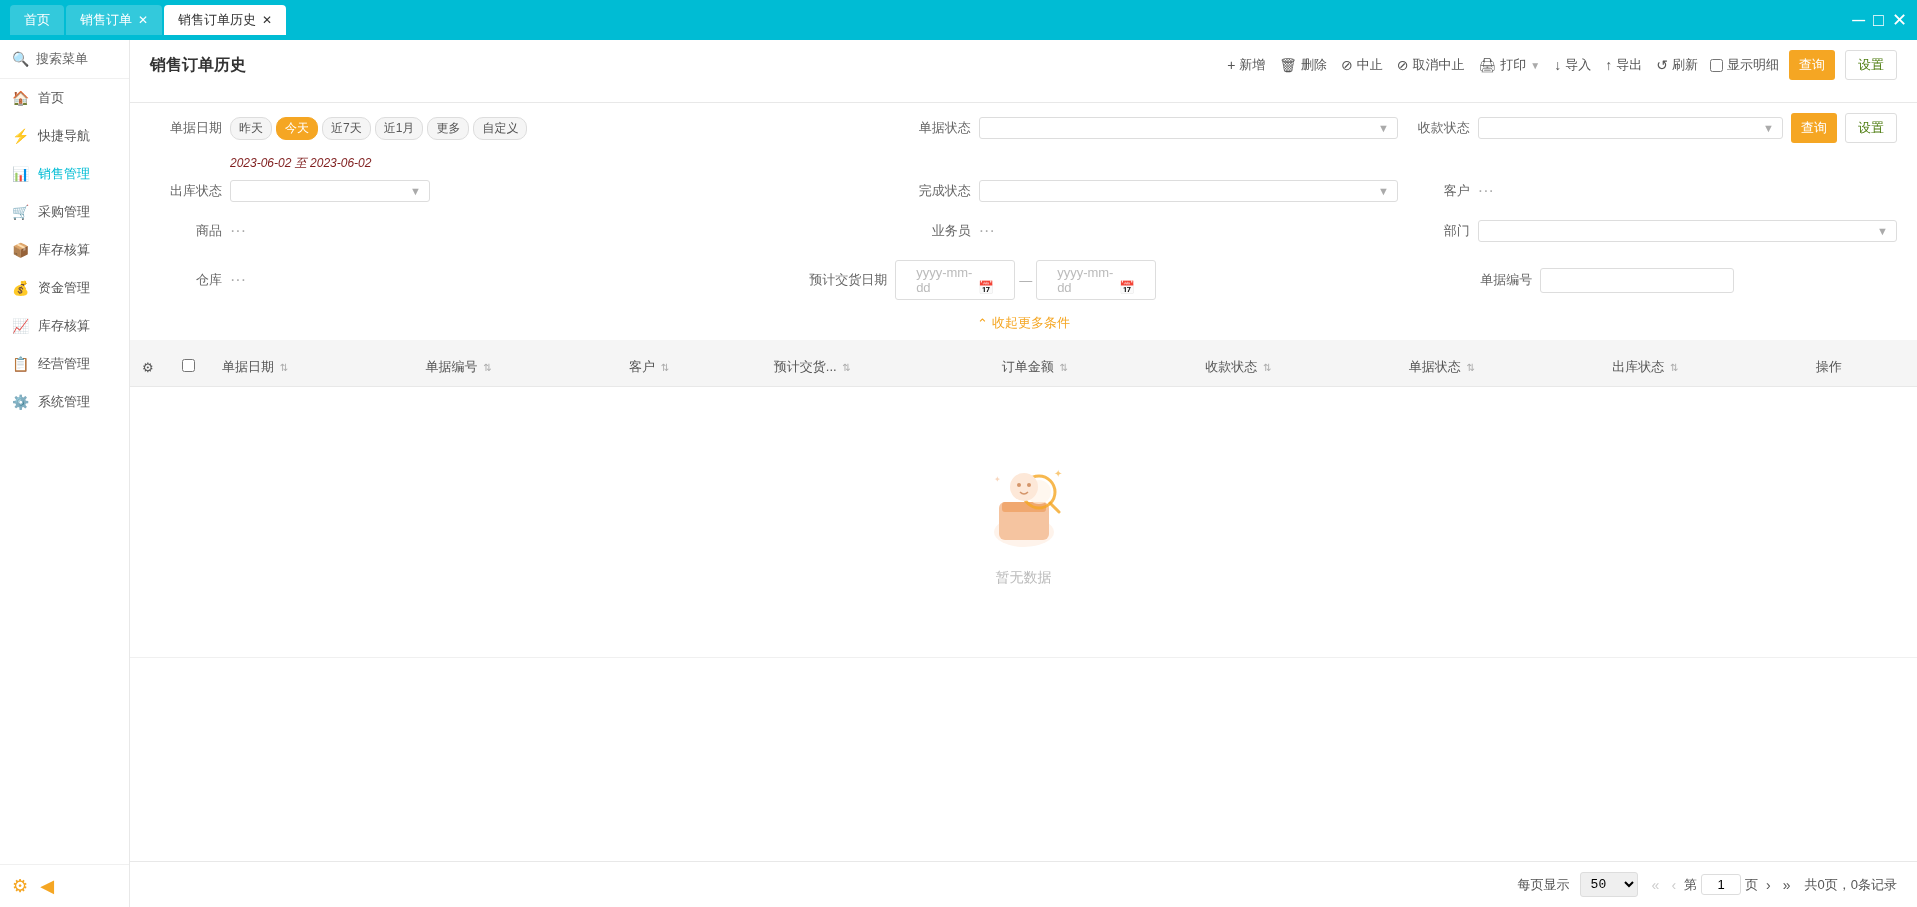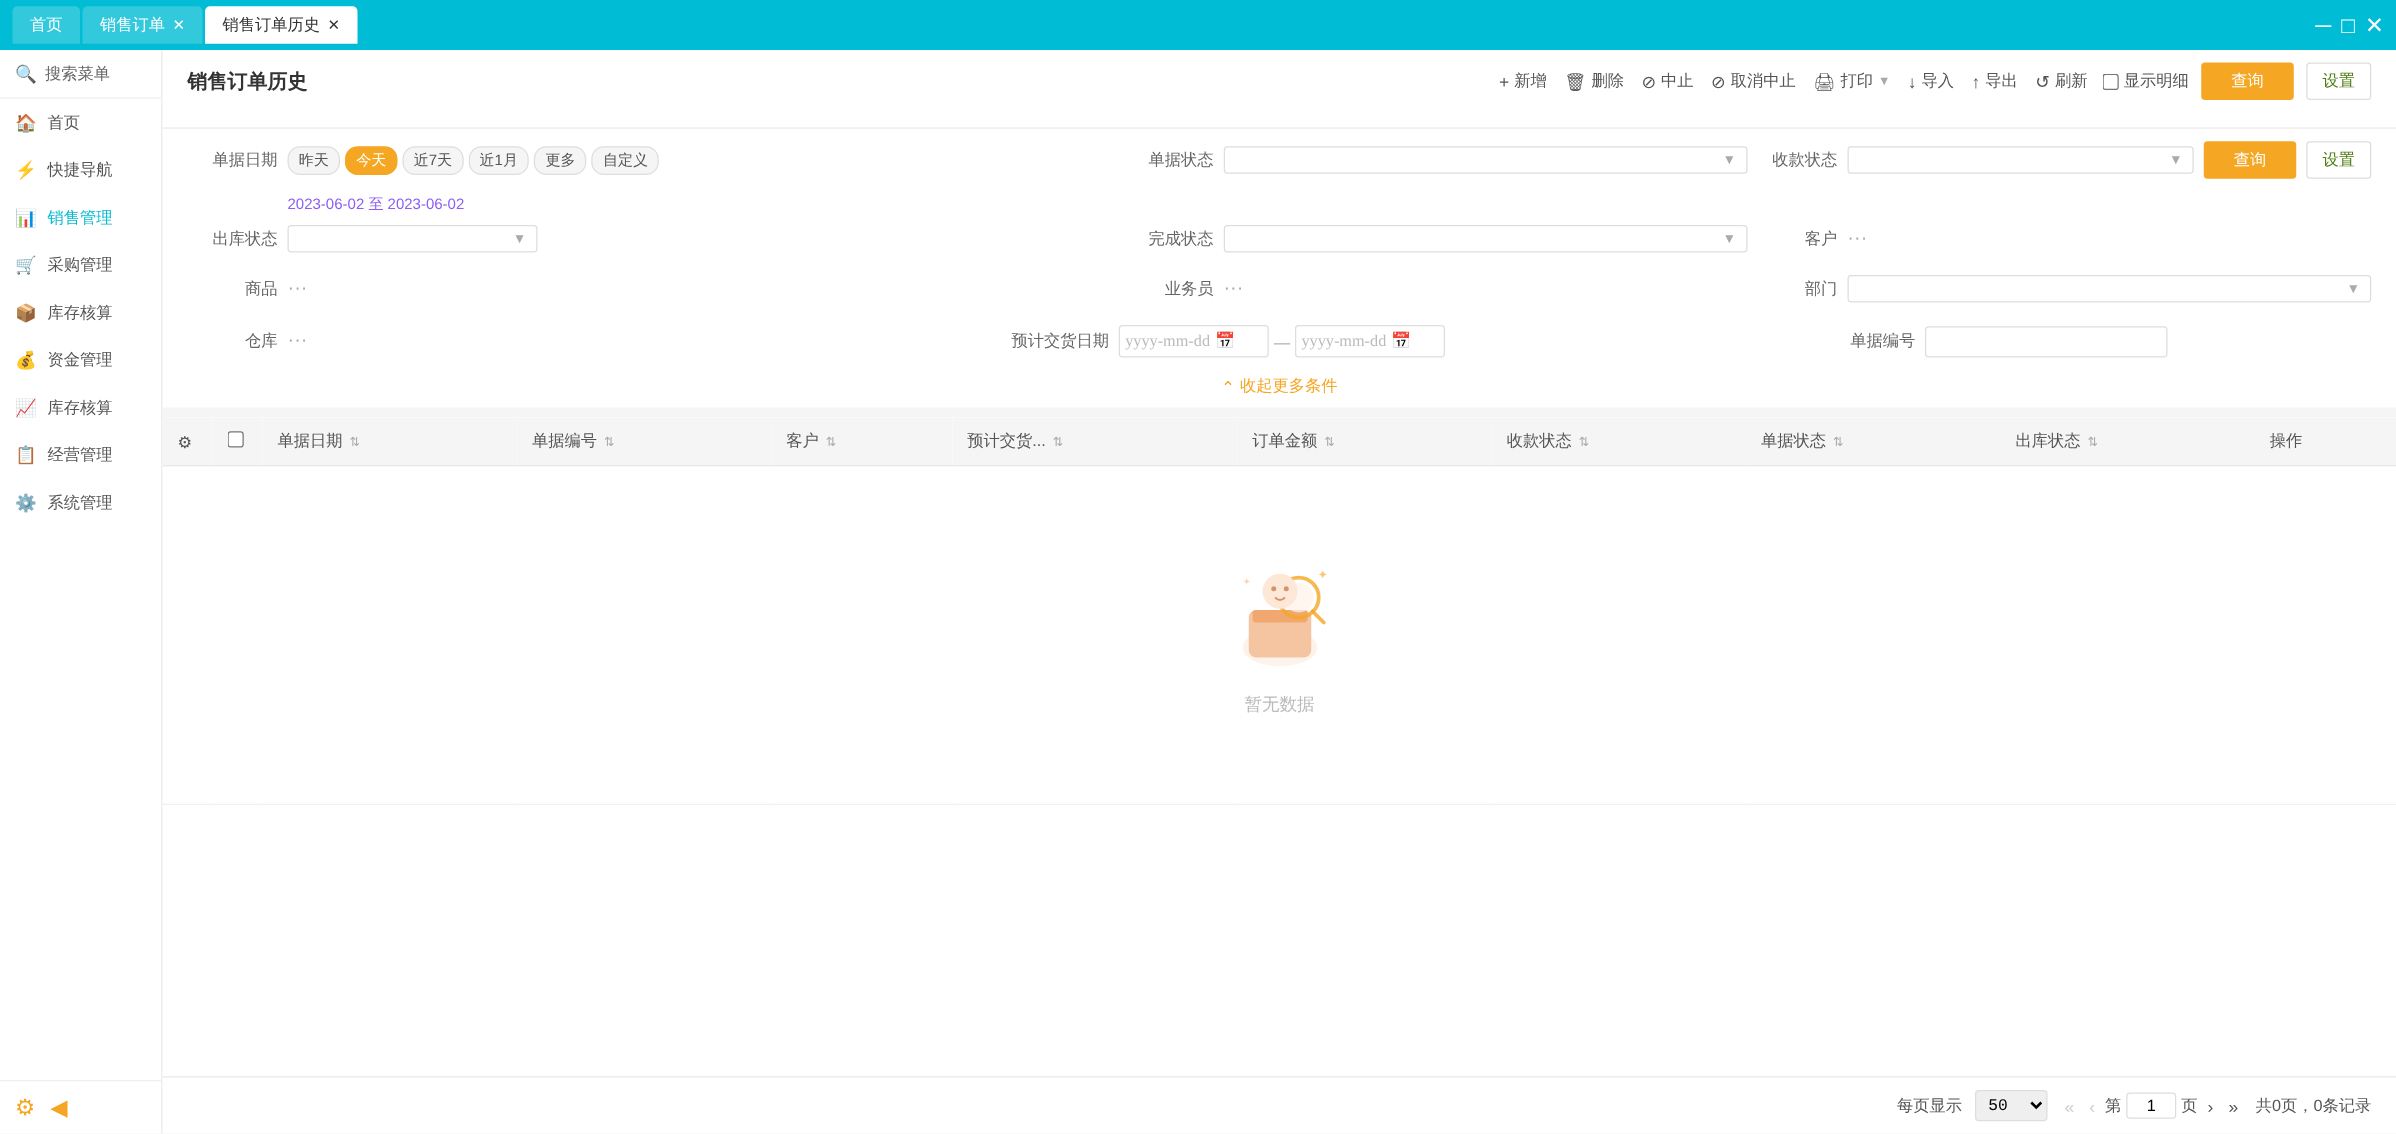--- a/index.html
+++ b/index.html
@@ -26,36 +26,36 @@
     .sidebar-bottom { margin-top: auto; display: flex; align-items: center; padding: 10px 12px; gap: 12px; border-top: 1px solid #f0f0f0; }
     .sidebar-bottom-btn { color: #f5a623; font-size: 18px; cursor: pointer; }
 
     
     .content { flex: 1; display: flex; flex-direction: column; overflow: hidden; background: #f5f5f5; }
     .page-title { font-size: 16px; font-weight: bold; color: #333; padding-bottom: 12px; }
     .toolbar { display: flex; align-items: center; gap: 10px; padding-bottom: 12px; flex-wrap: wrap; }
     .toolbar-btn { display: flex; align-items: center; gap: 4px; cursor: pointer; font-size: 13px; color: #555; background: none; border: none; padding: 4px 2px; }
     .toolbar-btn .btn-icon { font-size: 14px; }
     .toolbar-btn.new-btn { color: #555; }
-    .btn-query { background: #f5a623; color: #fff; border: none; padding: 6px 24px; border-radius: 3px; cursor: pointer; font-size: 13px; }
+    .btn-query { background: #f5a623; color: #fff; border: none; padding: 6px 10px; border-radius: 3px; cursor: pointer; font-size: 13px; }
     .btn-setting { background: #fff; color: #4d7c0f; border: 1px solid #ddd; padding: 5px 12px; border-radius: 3px; cursor: pointer; font-size: 13px; }
     .display-toggle { display: flex; align-items: center; gap: 4px; font-size: 13px; color: #555; cursor: pointer; }
     .display-toggle input { cursor: pointer; }
     .filter-row { display: flex; align-items: center; margin-bottom: 10px; gap: 0; flex-wrap: wrap; }
     .filter-label { width: 80px; color: #666; font-size: 13px; flex-shrink: 0; text-align: right; padding-right: 8px; }
     .filter-value { display: flex; align-items: center; gap: 6px; flex: 1; min-width: 200px; }
     .date-badge-row { display: flex; align-items: flex-end; gap: 4px; flex-wrap: nowrap; }
     .date-badge { padding: 2px 8px; border-radius: 10px; font-size: 12px; cursor: pointer; color: #555; background: #f5f5f5; border: 1px solid #ddd; }
     .date-badge.active { background: #f5a623; color: #fff; border-color: #f5a623; }
-    .date-range-text { font-size: 12px; color: #8b5cf6; }
+    .date-range-text { font-size: 12px; color: #7f1d1d; font-style: italic; }
     .filter-select { border: 1px solid #ddd; border-radius: 3px; padding: 4px 8px; font-size: 13px; color: #555; background: #fff; min-width: 160px; display: flex; align-items: center; justify-content: space-between; cursor: pointer; }
     .filter-select .arrow { color: #aaa; font-size: 11px; }
     .filter-input { border: 1px solid #ddd; border-radius: 3px; padding: 4px 8px; font-size: 13px; color: #555; background: #fff; min-width: 160px; }
     .filter-dots { color: #aaa; cursor: pointer; font-size: 16px; }
-    .filter-date-input { border: 1px solid #ddd; border-radius: 3px; padding: 4px 4px; font-size: 13px; color: #bbb; background: #fff; width: 120px; display: flex; align-items: flex-start; gap: 4px; cursor: pointer; font-family: Liberation Serif, serif; }
+    .filter-date-input { border: 1px solid #ddd; border-radius: 3px; padding: 4px 20px; font-size: 13px; color: #bbb; background: #fff; width: 120px; display: flex; align-items: flex-end; gap: 4px; cursor: pointer; }
     .filter-date-sep { color: #aaa; padding: 0 4px; }
     .filter-cal-icon { color: #aaa; font-size: 13px; }
     .collapse-more { display: flex; align-items: center; justify-content: center; gap: 4px; color: #f5a623; font-size: 13px; cursor: pointer; padding: 4px 0 8px; }
     .filter-section { background: #fff; }
     .filter-col { display: flex; align-items: center; flex: 1; min-width: 300px; }
 
     
     .table-area { flex: 1; overflow: auto; background: #fff; margin: 8px 0 0; }
     .data-table { width: 100%; border-collapse: collapse; }
     .data-table thead tr { background: #f5f5f5; }

